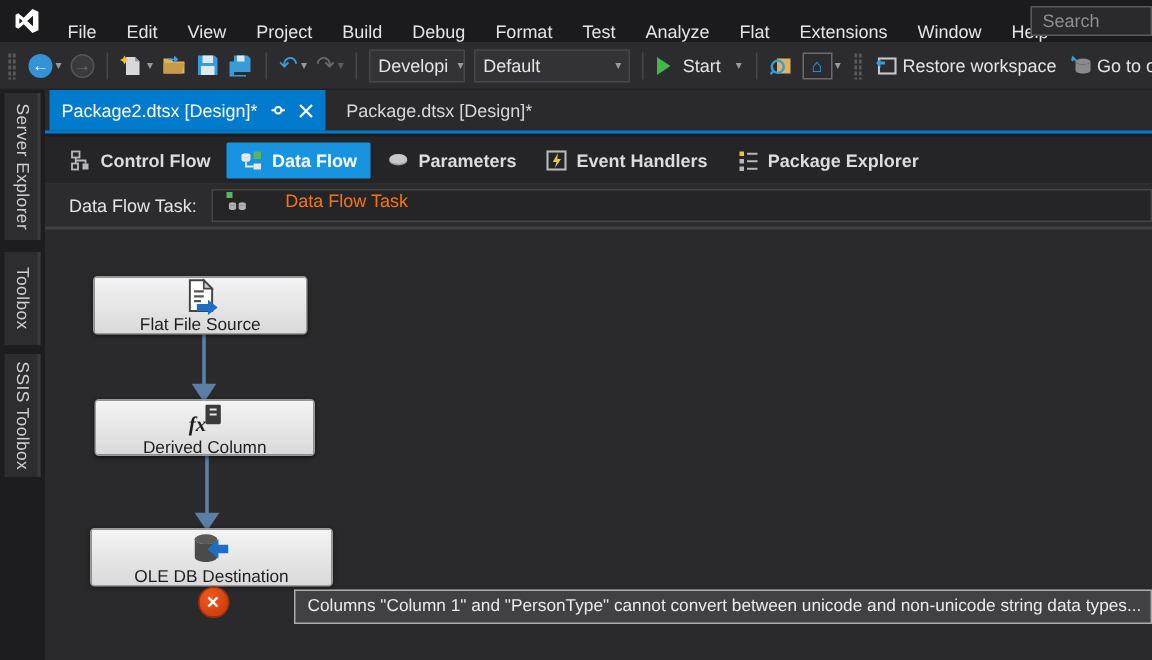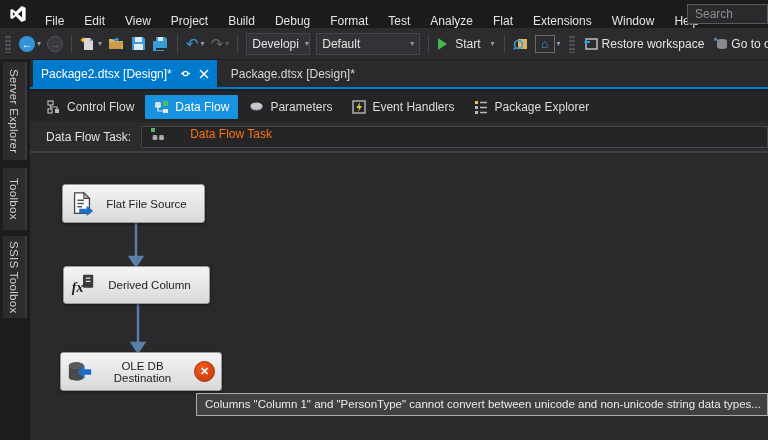--- a/index.html
+++ b/index.html
@@ -57,21 +57,21 @@
     background:#2a2a2d; border-bottom:2px solid var(--accent);
     display:flex; align-items:flex-end;
   }
   .doc-tab { height:27px; display:flex; align-items:center; padding:0 8px; font-size:12px; cursor:default;justify-content:flex-end; }
   .doc-tab.active { background:var(--accent); color:#fff; margin-left:3px; }
   .doc-tab.inactive { color:#d8d8d8; padding:0 14px; }
   .tab-ico { margin-left:8px; display:flex; align-items:center; cursor:pointer; }
   
   .designer-strip {
     position:absolute; left:30px; top:91px; width:738px; height:31px;
-    background:#252528; display:flex; align-items:center; padding-left:8px; gap:2px;
+    background:#252528; display:flex; align-items:center; padding-left:8px; gap:2px;font-weight:bold;
   }
   .dtab { display:flex; align-items:center; gap:6px; height:24px; padding:0 9px; color:#dcdcdc; cursor:default; border-radius:1px; }
   .dtab.active { background:var(--dataflow); color:#fff; }
   .dtab svg { flex:none; }
   
   .taskrow {
     position:absolute; left:30px; top:122px; width:738px; height:30px;
     background:#2c2c2f; border-bottom:1px solid #3f3f44;
     display:flex; align-items:center;
   }
@@ -88,21 +88,21 @@
   
   .canvas {
     position:absolute; left:30px; top:152px; width:738px; height:288px;
     background:#2a2a2c; border-top:1px solid #3f3f44;
   }
   .node {
     position:absolute; border:1px solid #9a9a9a; border-radius:3px;
     background:linear-gradient(#f4f4f4,#d9d9d9);
     box-shadow:0 1px 3px rgba(0,0,0,.5);
     display:flex; align-items:center; color:#1e1e1e; font-size:11.5px;
-    padding:0 6px; cursor:move;
+    padding:0 6px; cursor:move;flex-direction:column;
   }
   .node .nlabel { flex:1; text-align:center; }
   .node1 { left:32px; top:31px; width:143px; height:39px; }
   .node2 { left:33px; top:113px; width:147px; height:38px; }
   .node3 { left:30px; top:199px; width:162px; height:39px; }
   .err-badge {
     width:21px; height:21px; border-radius:50%; flex:none; margin-left:2px;
     background:radial-gradient(circle at 35% 30%, #f05a1c, var(--error) 70%);
     border:1px solid #9e3008;
     display:flex; align-items:center; justify-content:center;

